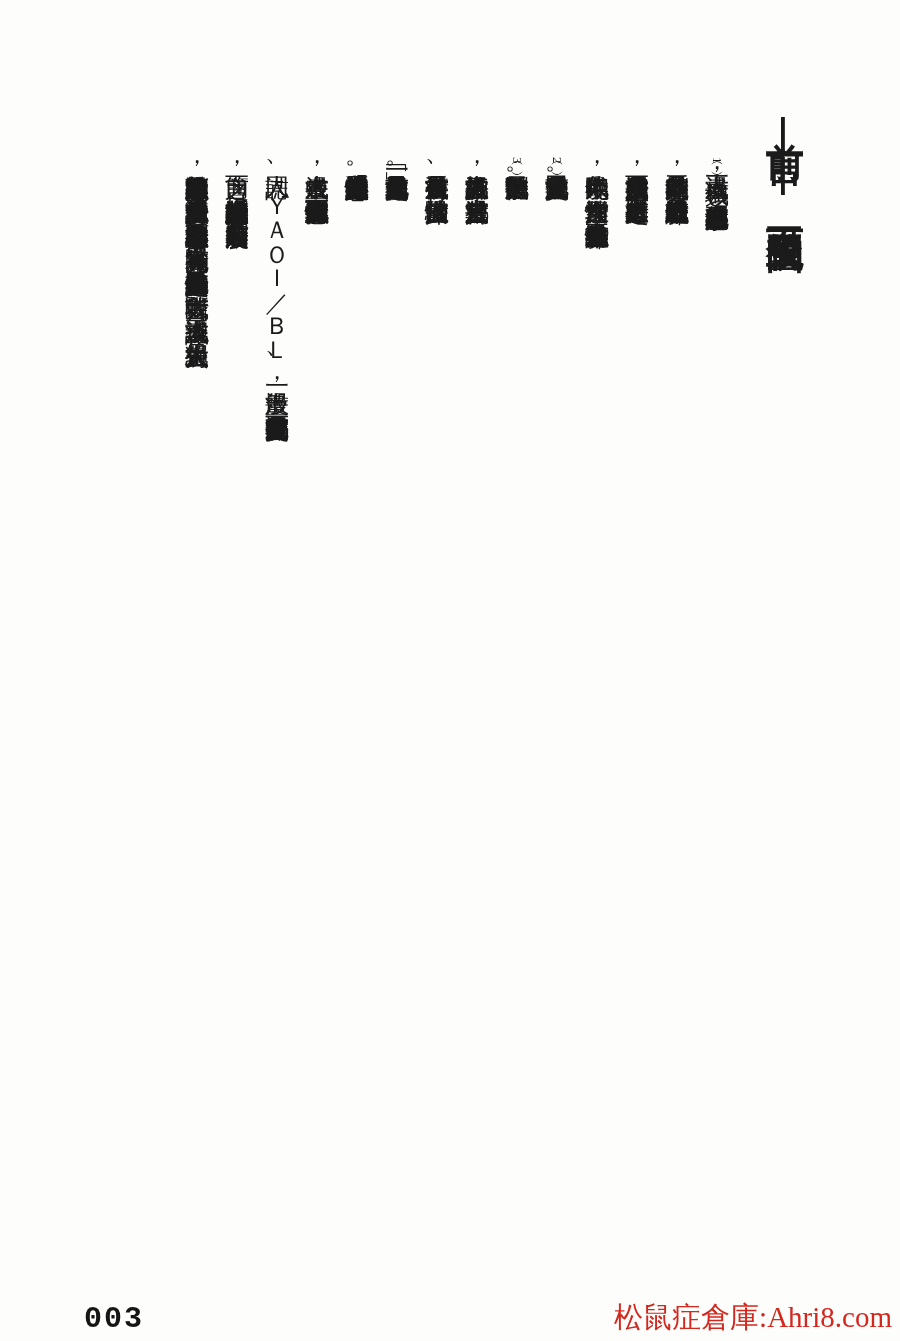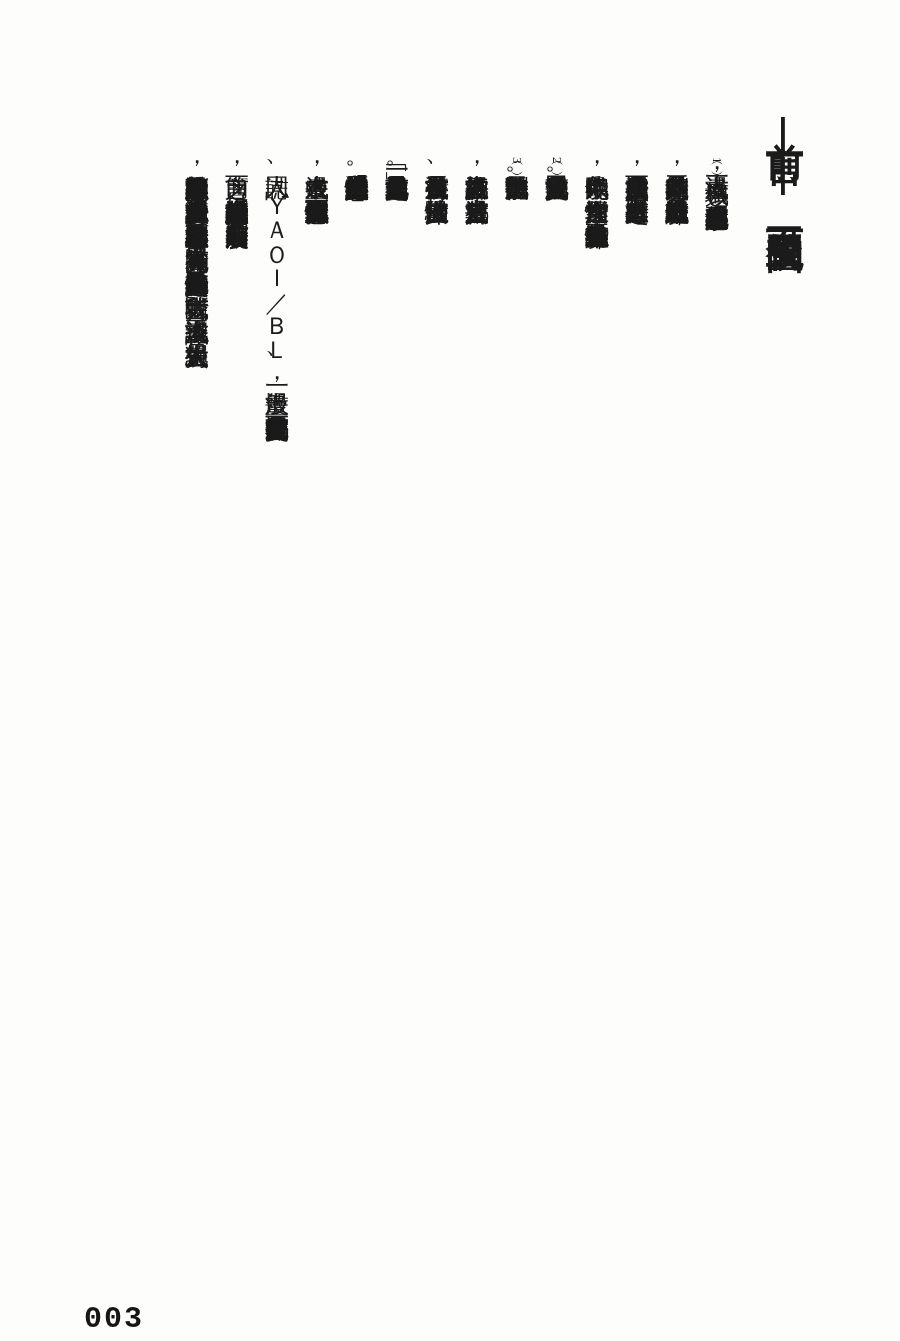--- a/index.html
+++ b/index.html
@@ -90,13 +90,14 @@
         <p><span>成人漫畫如實反映出男性優越主義與異性戀主義的崩壞過程。</span></p>
         <p><span>在成人漫畫中，你可以找到所有你想像得到的性和色情表現</span><span class="note">（5）</span><span>。</span></p>
         <p><span>同人誌、ＹＡＯＩ／ＢＬ、一般漫畫，其實都與成人漫畫有著密不可分的交流。</span></p>
         <p><span>簡而言之，成人漫畫其實超出從未接觸過的讀者之想像，是兼具廣度和深度的有趣類別。</span></p>
         <p><span>筆者並非想對毫無興趣的讀者強迫推銷，但至少對自認是漫畫愛好者的讀者，以及好奇心旺盛到願意從書架上取出本書的人，還有充滿冒險精神、已等不及要踏入多采多姿情色之森的諸位紳士，我敢大聲斷言，不認識成人漫畫，絕對是人生一大損失。</span></p>
       </div>
   </div>
 
   <div class="page-number">003</div>
 
+  <div class="watermark" style="color: rgb(210, 40, 30);">松鼠症倉庫:Ahri8.com</div>
 </div>
 
 </body></html>

